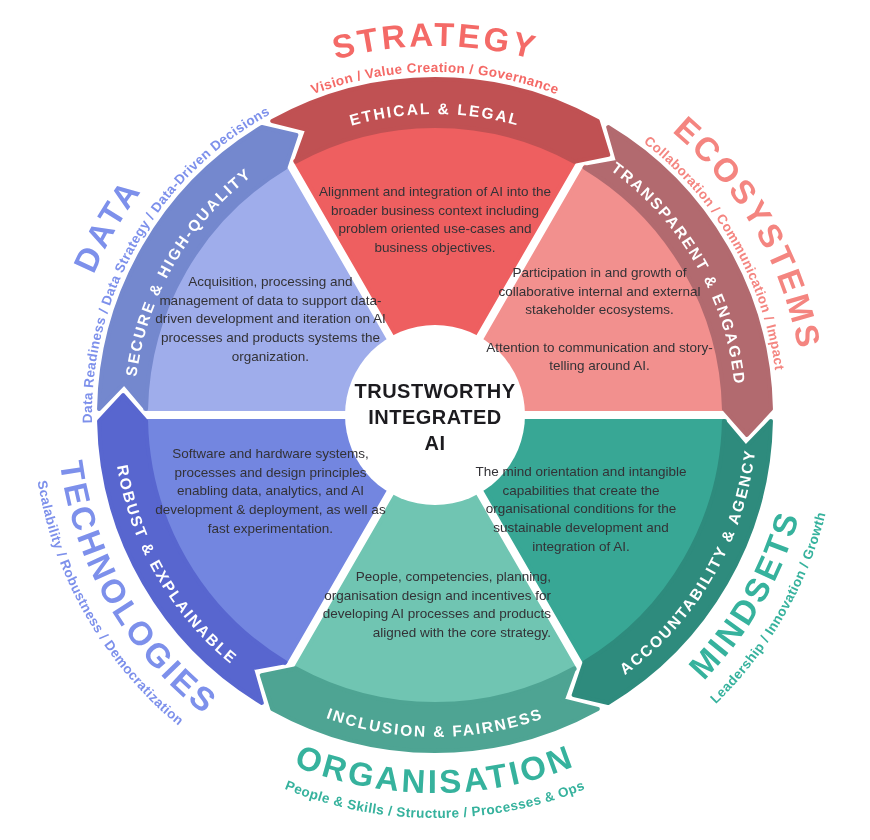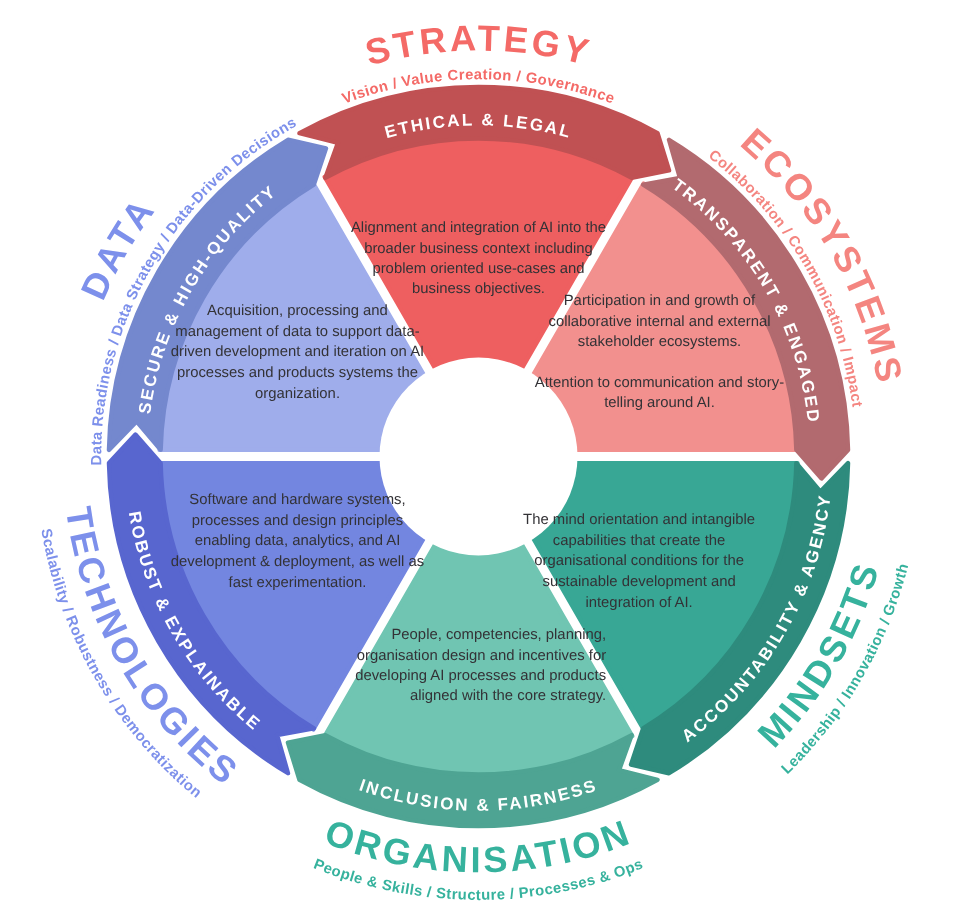--- a/index.html
+++ b/index.html
@@ -68,22 +68,25 @@
       <text class="seg-title" text-anchor="middle" fill="#7d90eb"><textPath href="#tp-title-4" xlink:href="#tp-title-4" startOffset="50%">TECHNOLOGIES</textPath></text>
       <text class="seg-subtitle" text-anchor="middle" fill="#7d90eb"><textPath href="#tp-sub-4" xlink:href="#tp-sub-4" startOffset="50%">Scalability / Robustness / Democratization</textPath></text>
       <path d="M 347.20 409.00 L 145.06 409.00 A 290 290 0 0 1 284.84 166.91 L 385.91 341.96 A 88 88 0 0 0 347.20 409.00 Z" fill="#9fadeb" stroke="#9fadeb" stroke-width="4" stroke-linejoin="round"></path>
       <path d="M 146.06 409.00 L 124.14 383.06 L 99.05 409.00 A 336 336 0 0 1 261.83 127.06 L 296.38 134.93 L 285.34 167.77 A 289 289 0 0 0 146.06 409.00 Z" fill="#7488ce" stroke="#7488ce" stroke-width="4" stroke-linejoin="round"></path>
       <text class="band-label" text-anchor="middle"><textPath href="#tp-band-5" xlink:href="#tp-band-5" startOffset="50%">SECURE &amp; HIGH-QUALITY</textPath></text>
       <text class="seg-title" text-anchor="middle" fill="#7d90eb"><textPath href="#tp-title-5" xlink:href="#tp-title-5" startOffset="50%">DATA</textPath></text>
       <text class="seg-subtitle" text-anchor="middle" fill="#7d90eb"><textPath href="#tp-sub-5" xlink:href="#tp-sub-5" startOffset="50%">Data Readiness / Data Strategy / Data-Driven Decisions</textPath></text>
       <circle cx="435" cy="415" r="90" fill="#ffffff"></circle>
     </svg>
   <div id="descs">
-      <div class="desc" style="left: 435px; top: 235px;">Alignment and integration of AI into the broader business context including problem oriented use-cases and business objectives.</div>
+      <div class="desc" style="left: 435px; top: 220px;">Alignment and integration of AI into the broader business context including problem oriented use-cases and business objectives.</div>
       <div class="desc" style="left: 599.545px; top: 320px;">Participation in and growth of collaborative internal and external stakeholder ecosystems.
 
 Attention to communication and story-telling around AI.</div>
       <div class="desc" style="left: 581px; top: 510px;">The mind orientation and intangible capabilities that create the organisational conditions for the sustainable development and integration of AI.</div>
       <div class="desc" style="left: 435px; top: 605px; text-align: right;">People, competencies, planning, organisation design and incentives for developing AI processes and products aligned with the core strategy.</div>
       <div class="desc" style="left: 270.455px; top: 492px;">Software and hardware systems, processes and design principles enabling data, analytics, and AI development &amp; deployment, as well as fast experimentation.</div>
       <div class="desc" style="left: 270.455px; top: 320px;">Acquisition, processing and management of data to support data-driven development and iteration on AI processes and products systems the organization.</div>
     </div>
+  <div class="center-label">TRUSTWORTHY
+INTEGRATED
+AI</div>
 </div>
 
 </body></html>

